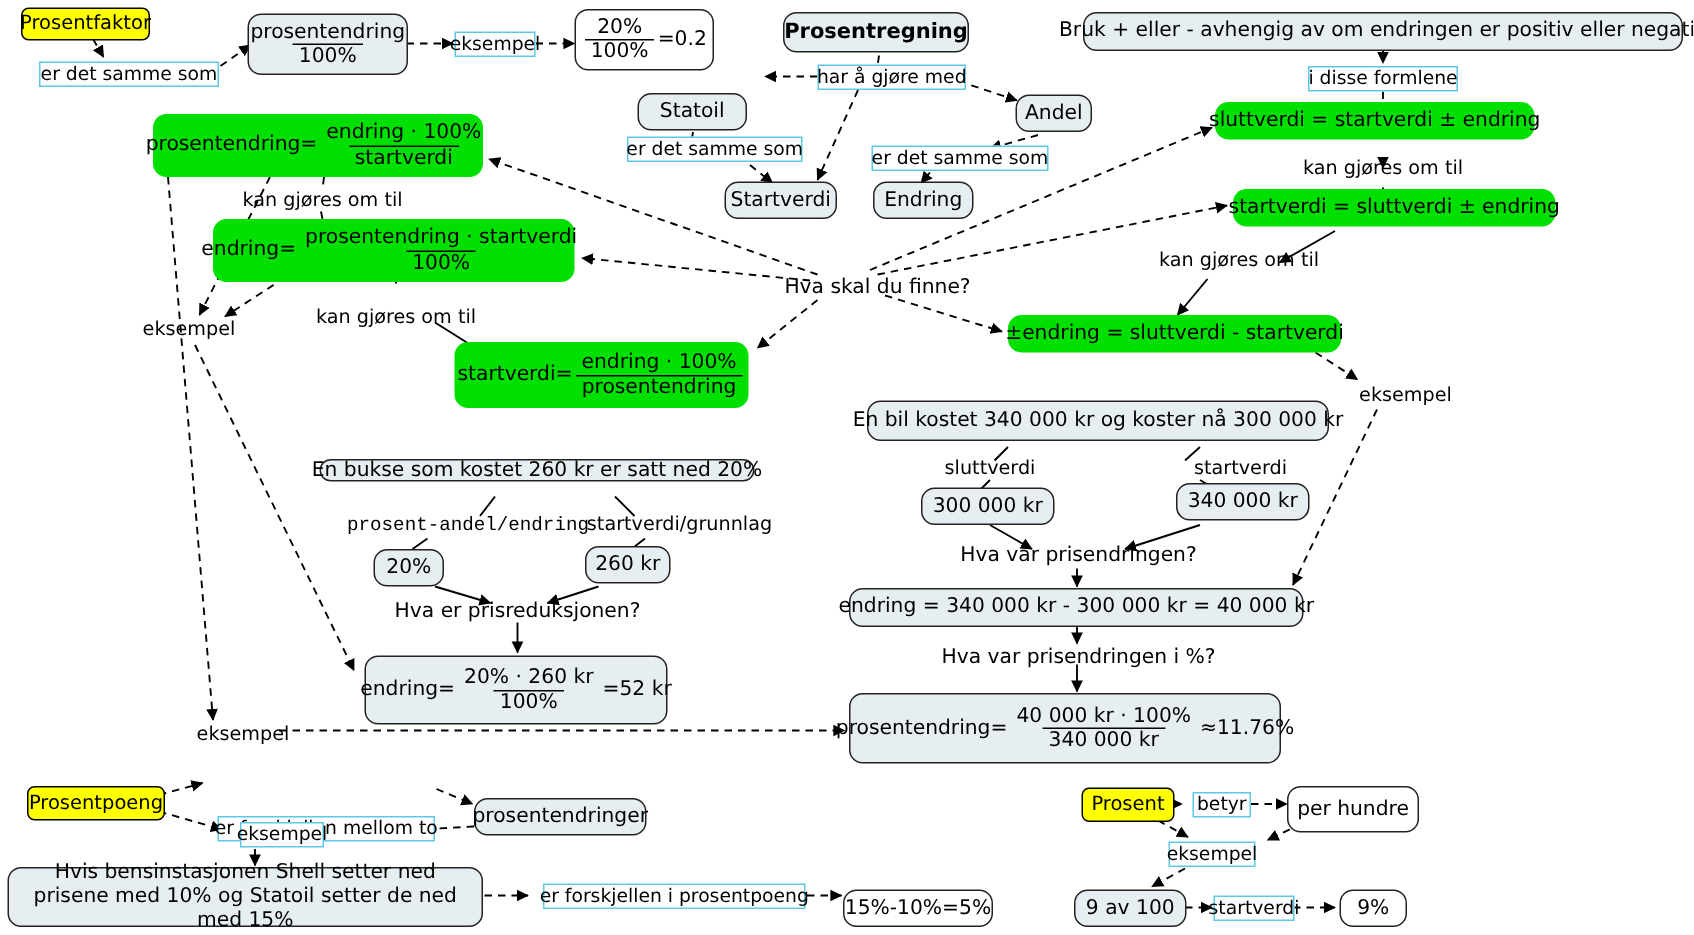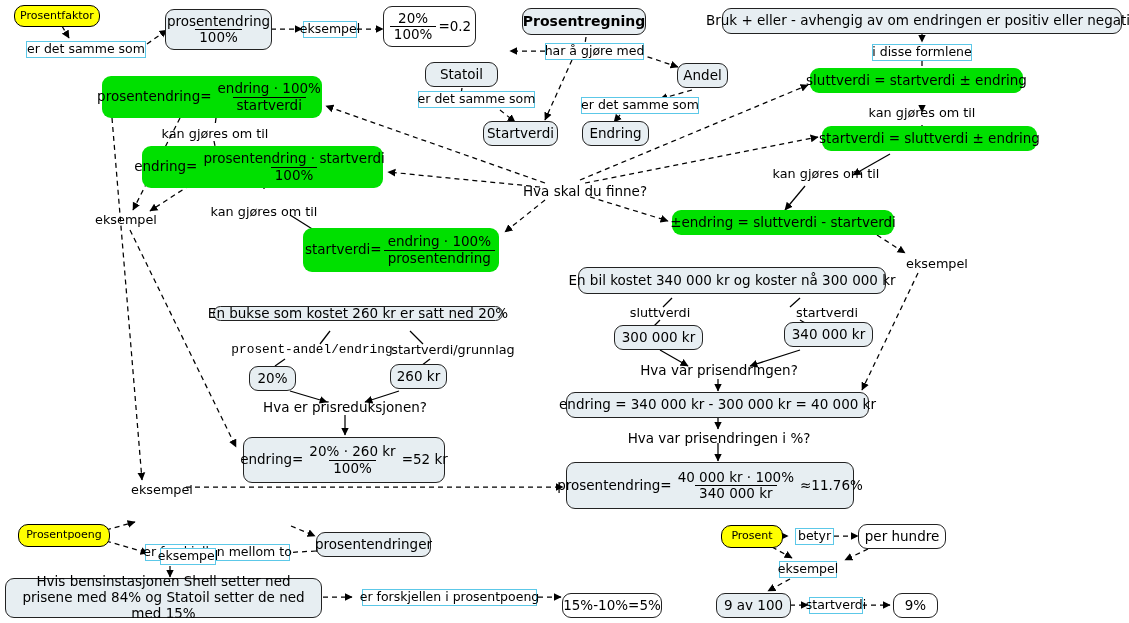--- a/index.html
+++ b/index.html
@@ -24,21 +24,21 @@
   }
   .concept{
     background:#e7eef2;
     border:1.3px solid #222;
     border-radius:9px;
     font-size:13.5px;
     padding:3px 9px;
   }
   .concept.wrap{white-space:normal;}
   .white{background:#ffffff;}
-  .yellow{background:#ffff00;border:1.3px solid #000;border-radius:10px;font-size:11px;padding:3px 0;}
+  .yellow{background:#ffff00;border:1.3px solid #000;border-radius:5px;font-size:13px;padding:3px 0;}
   .green{
     background:#00e000;
     border:none;
     border-radius:9px;
     font-size:13.5px;
     padding:3px 10px;
     color:#000;
   }
   .root{font-weight:bold;font-size:14px;}
 
@@ -449,40 +449,40 @@
 
   <div class="node concept" style="left:316px;top:532px;width:115px;height:25px;">
     <span>prosentendringer</span>
   </div>
 
   <div class="link-label" style="left:160px;top:548px;width:56px;height:17px;">
     <span>eksempel</span>
   </div>
 
   <div class="node concept wrap" style="left:5px;top:578px;width:317px;height:40px;padding:2px 8px;">
-    <span>Hvis bensinstasjonen Shell setter ned prisene med 84% og Statoil setter de ned med 15%</span>
+    <span>Hvis bensinstasjonen Shell setter ned prisene med 10% og Statoil setter de ned med 15%</span>
   </div>
 
   <div class="link-label" style="left:362px;top:589px;width:175px;height:17px;">
     <span>er forskjellen i prosentpoeng</span>
   </div>
 
   <div class="node concept white" style="left:562px;top:593px;width:100px;height:25px;">
     <span>15%-10%=5%</span>
   </div>
 
   <div class="node yellow" style="left:721px;top:525px;width:62px;height:23px;">
     <span>Prosent</span>
   </div>
 
   <div class="link-label" style="left:795px;top:528px;width:39px;height:17px;">
     <span>betyr</span>
   </div>
 
-  <div class="node concept white" style="left:858px;top:524px;width:88px;height:25px;">
+  <div class="node concept white" style="left:858px;top:524px;width:88px;height:31px;">
     <span>per hundre</span>
   </div>
 
   <div class="link-label" style="left:779px;top:561px;width:58px;height:17px;">
     <span>eksempel</span>
   </div>
 
   <div class="node concept" style="left:716px;top:593px;width:75px;height:25px;">
     <span>9 av 100</span>
   </div>

